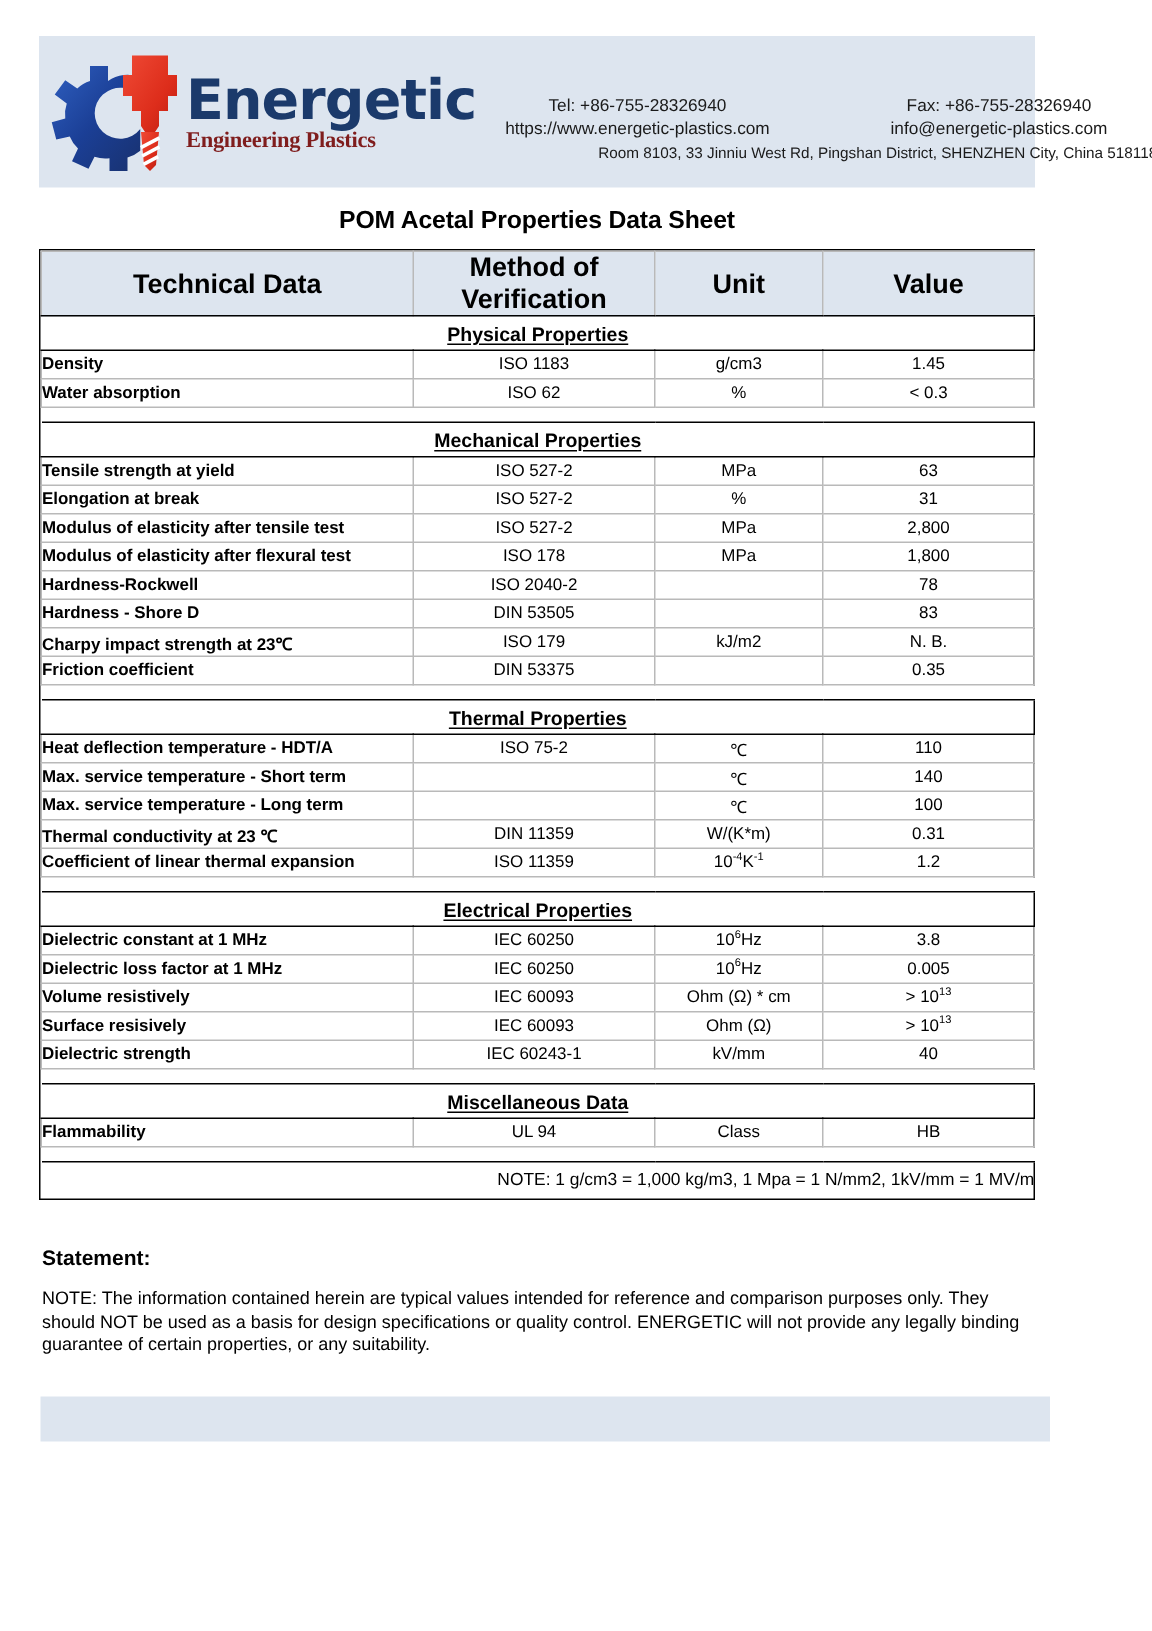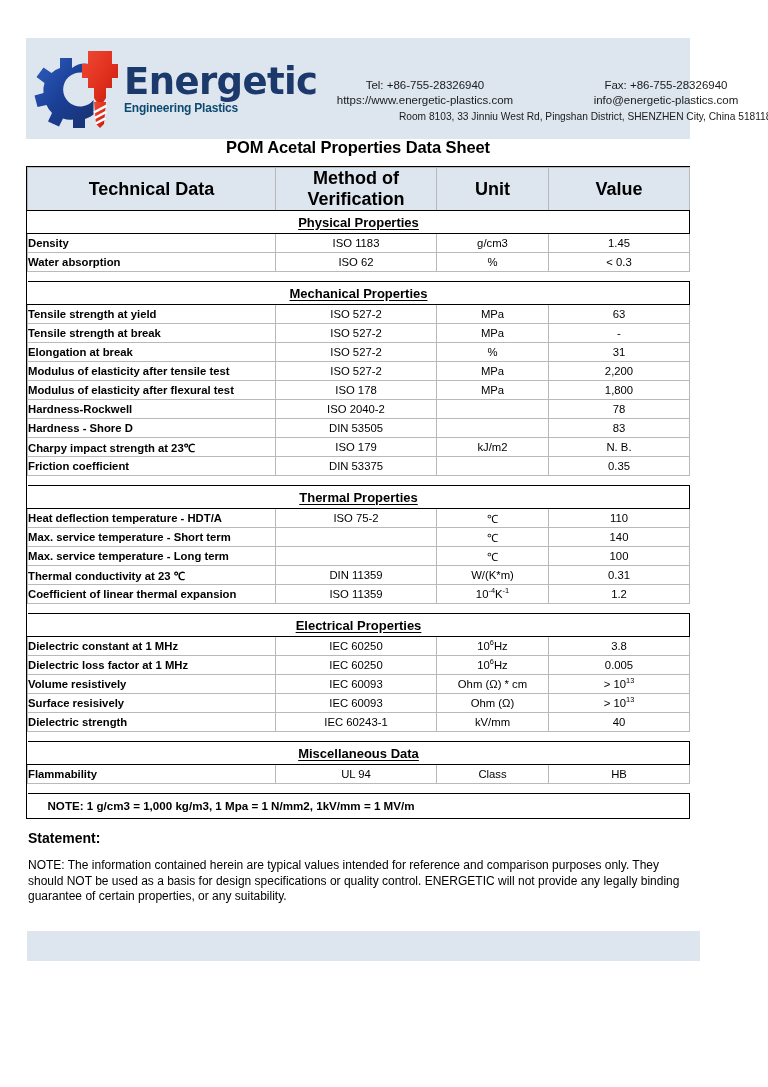--- a/index.html
+++ b/index.html
@@ -7,39 +7,39 @@
     margin: 0; padding: 0;
     width: 768px; height: 1087px;
     background: #ffffff;
     font-family: "Liberation Sans", sans-serif;
     -webkit-font-smoothing: antialiased;
   }
   .page { position: relative; width: 768px; height: 1087px; background:#fff; }
 
   
   .header-banner {
-    position: absolute; left: 26px; top: 38px;
+    position: absolute; left: 26px; top: 24px;
     width: 664px; height: 101px;
     background: #dde5ef;
     display: flex; align-items: flex-start;
   }
   .logo-wrap {
     width: 292px; height: 101px;
     display: flex; align-items: center; padding-left: 8px;
   }
   .logo-mark { width: 86px; height: 78px; flex: none; }
   .logo-text { margin-left: 4px; line-height: 1; }
   .logo-title {
     font-size: 37px; font-weight: bold; color: #1b3a6b;
     letter-spacing: -0.6px; font-family: "DejaVu Sans", sans-serif;
   }
   .logo-sub {
-    font-size: 12px; font-weight: bold; color: #0c4a6e;
+    font-size: 15px; font-weight: bold; color: #7f1d1d;
     letter-spacing: -0.2px; margin-top: 2px;
-    font-family: Liberation Sans, sans-serif;
+    font-family: Liberation Serif, serif;
   }
 
   .contact-block {
     flex: 1; padding-top: 40px; padding-right: 4px;
     color: #1a1a1a;
   }
   .contact-row {
     display: flex; justify-content: flex-end; gap: 26px;
     font-size: 11.5px; line-height: 15px; white-space: nowrap;
   }
@@ -88,22 +88,22 @@
   tr.section span {
     font-weight: bold; font-size: 13px;
     text-decoration: underline; text-underline-offset: 2px;
   }
   tr.spacer td {
     height: 10px; border-left: none; border-right: none;
     border-top: 1.6px solid #000; border-bottom: none;
     background: #fff;
   }
   tr.note td {
-    height: 24px; text-align: left; padding-left: 20px;
-    font-weight: bold; font-size: 11.6px;
+    height: 24px; text-align: right; padding-left: 8px;
+    font-weight: normal; font-size: 11.6px;
     border-top: 1.6px solid #000; border-left: none;
     border-right: none; border-bottom: none;
   }
   sup { font-size: 7.4px; vertical-align: super; line-height: 0; }
 
   
   .stmt-title {
     position: absolute; left: 28px; top: 830px;
     font-size: 14px; font-weight: bold; color: #000;
   }
@@ -216,36 +216,30 @@
           <tr class="section">
             <td colspan="4"><span>Mechanical Properties</span></td>
           </tr>
           <tr>
             <td class="tech">Tensile strength at yield</td>
             <td class="mid">ISO 527-2</td>
             <td class="mid">MPa</td>
             <td class="mid">63</td>
           </tr>
           <tr>
-            <td class="tech">Tensile strength at break</td>
-            <td class="mid">ISO 527-2</td>
-            <td class="mid">MPa</td>
-            <td class="mid">-</td>
-          </tr>
-          <tr>
             <td class="tech">Elongation at break</td>
             <td class="mid">ISO 527-2</td>
             <td class="mid">%</td>
             <td class="mid">31</td>
           </tr>
           <tr>
             <td class="tech">Modulus of elasticity after tensile test</td>
             <td class="mid">ISO 527-2</td>
             <td class="mid">MPa</td>
-            <td class="mid">2,200</td>
+            <td class="mid">2,800</td>
           </tr>
           <tr>
             <td class="tech">Modulus of elasticity after flexural test</td>
             <td class="mid">ISO 178</td>
             <td class="mid">MPa</td>
             <td class="mid">1,800</td>
           </tr>
           <tr>
             <td class="tech">Hardness-Rockwell</td>
             <td class="mid">ISO 2040-2</td>

